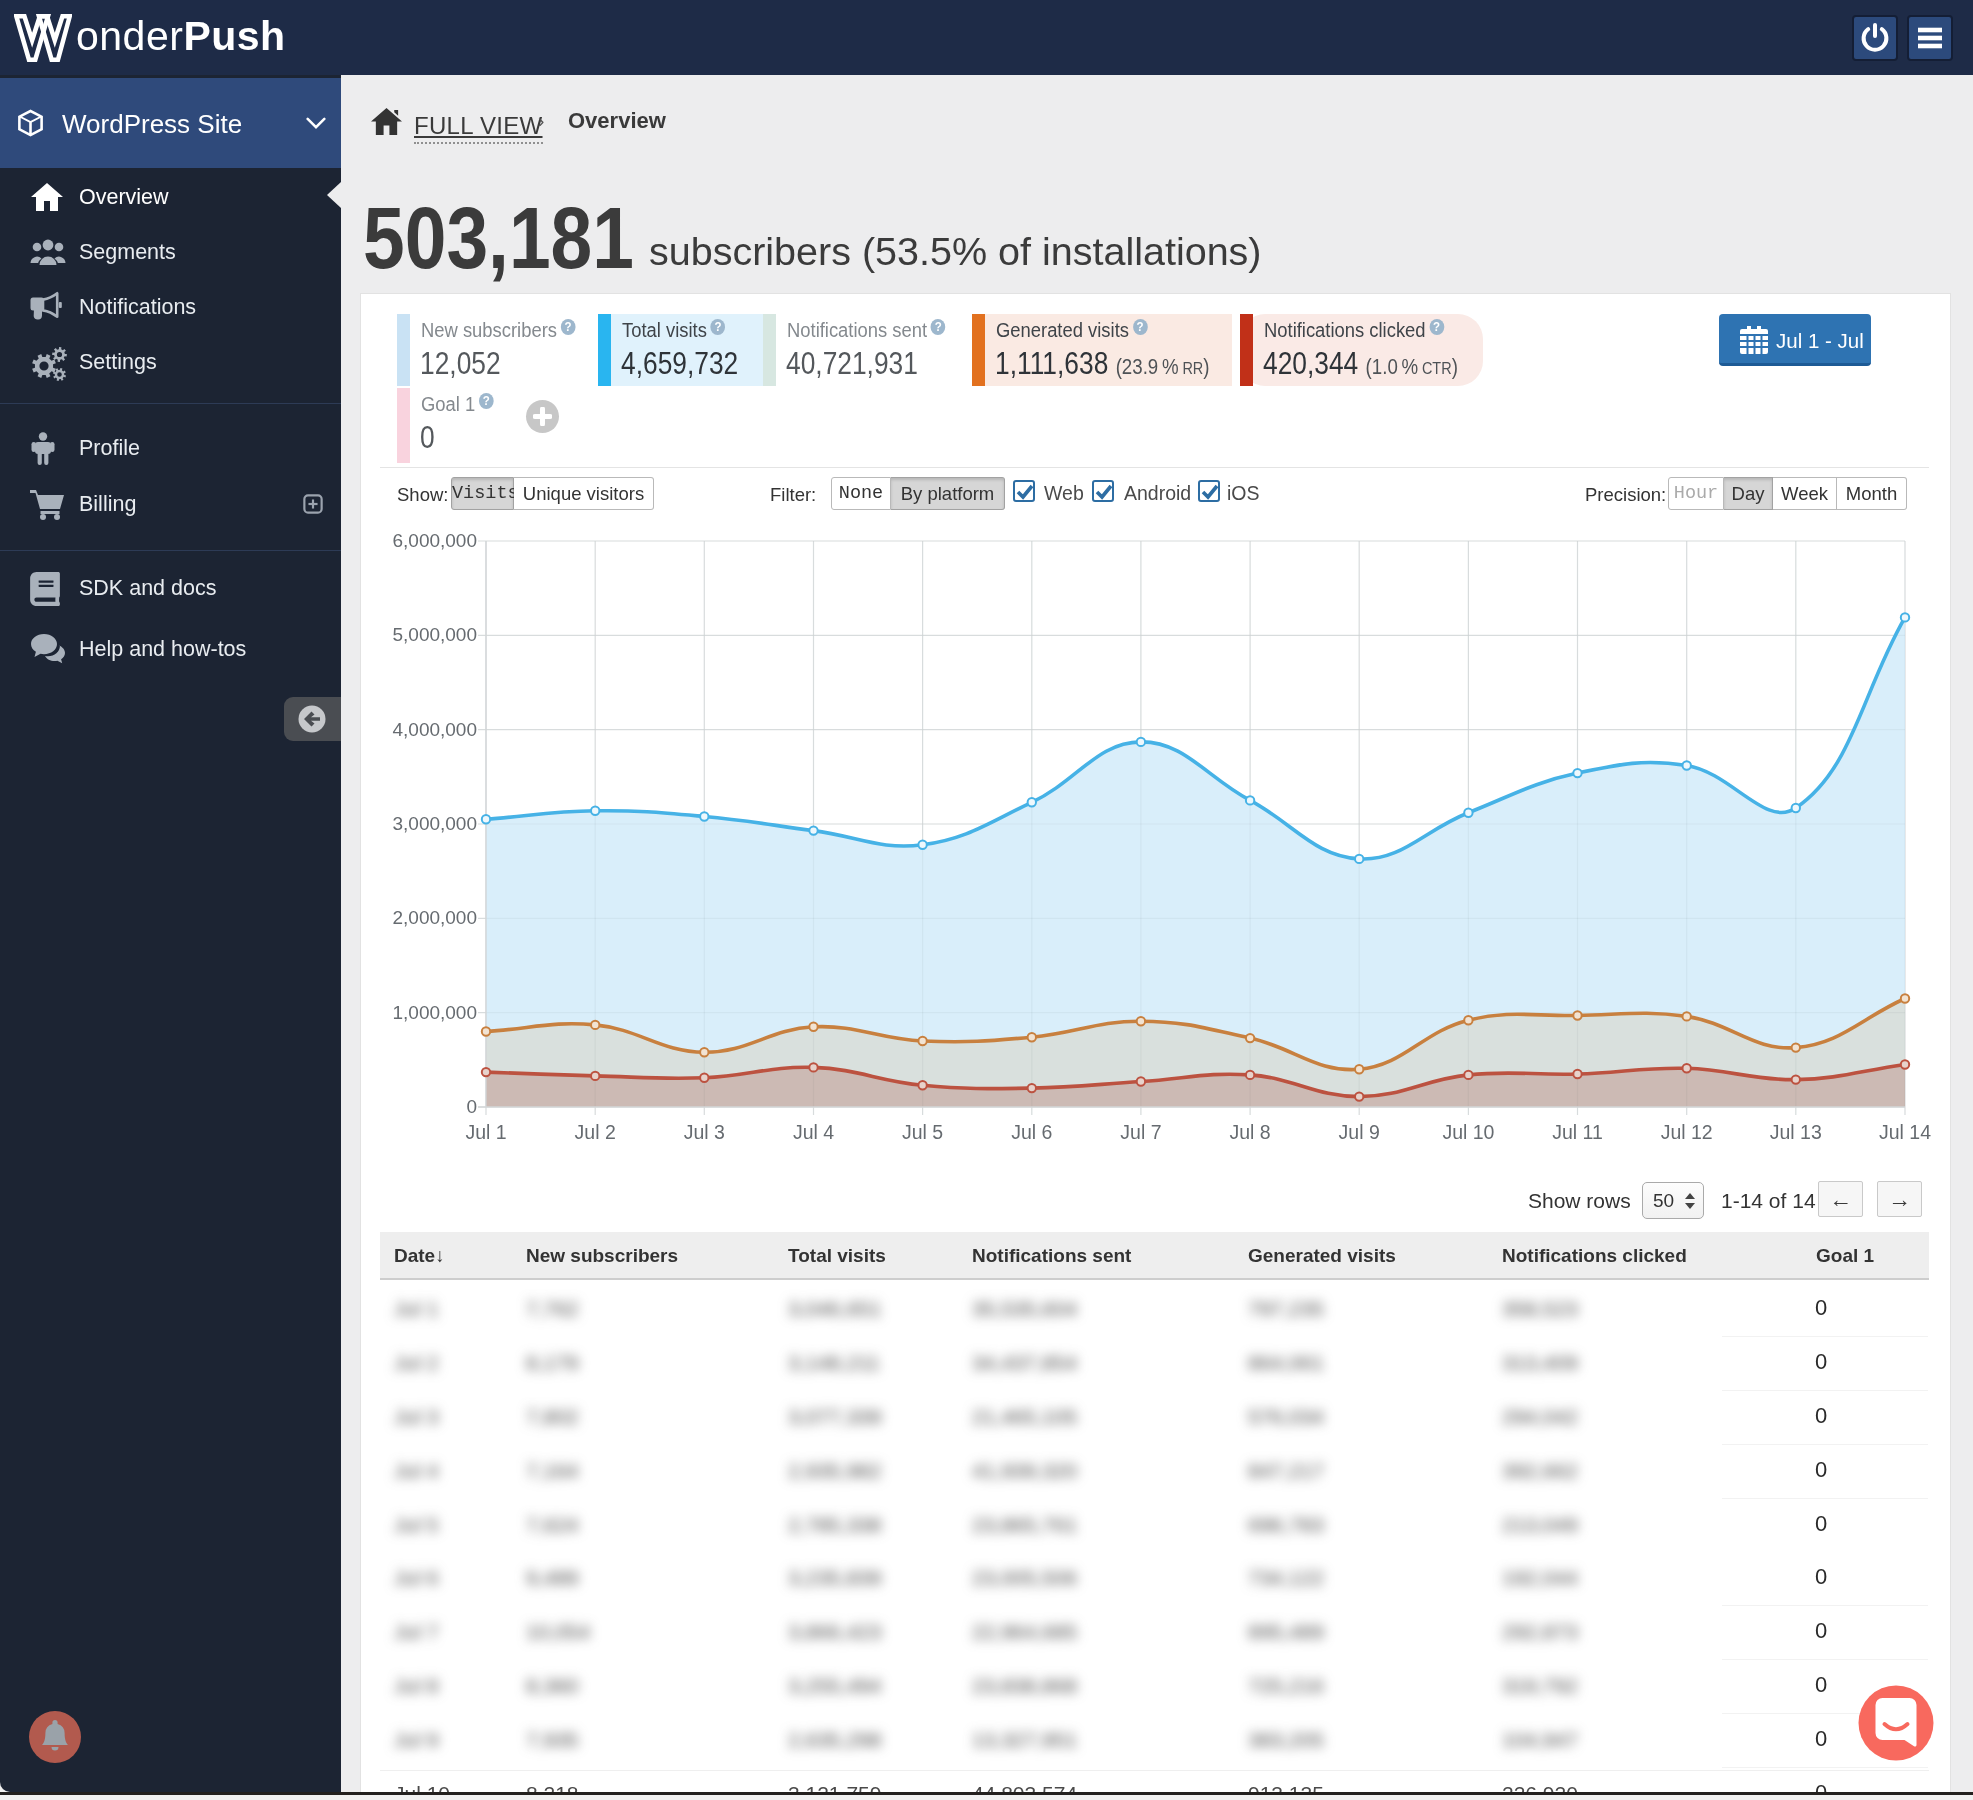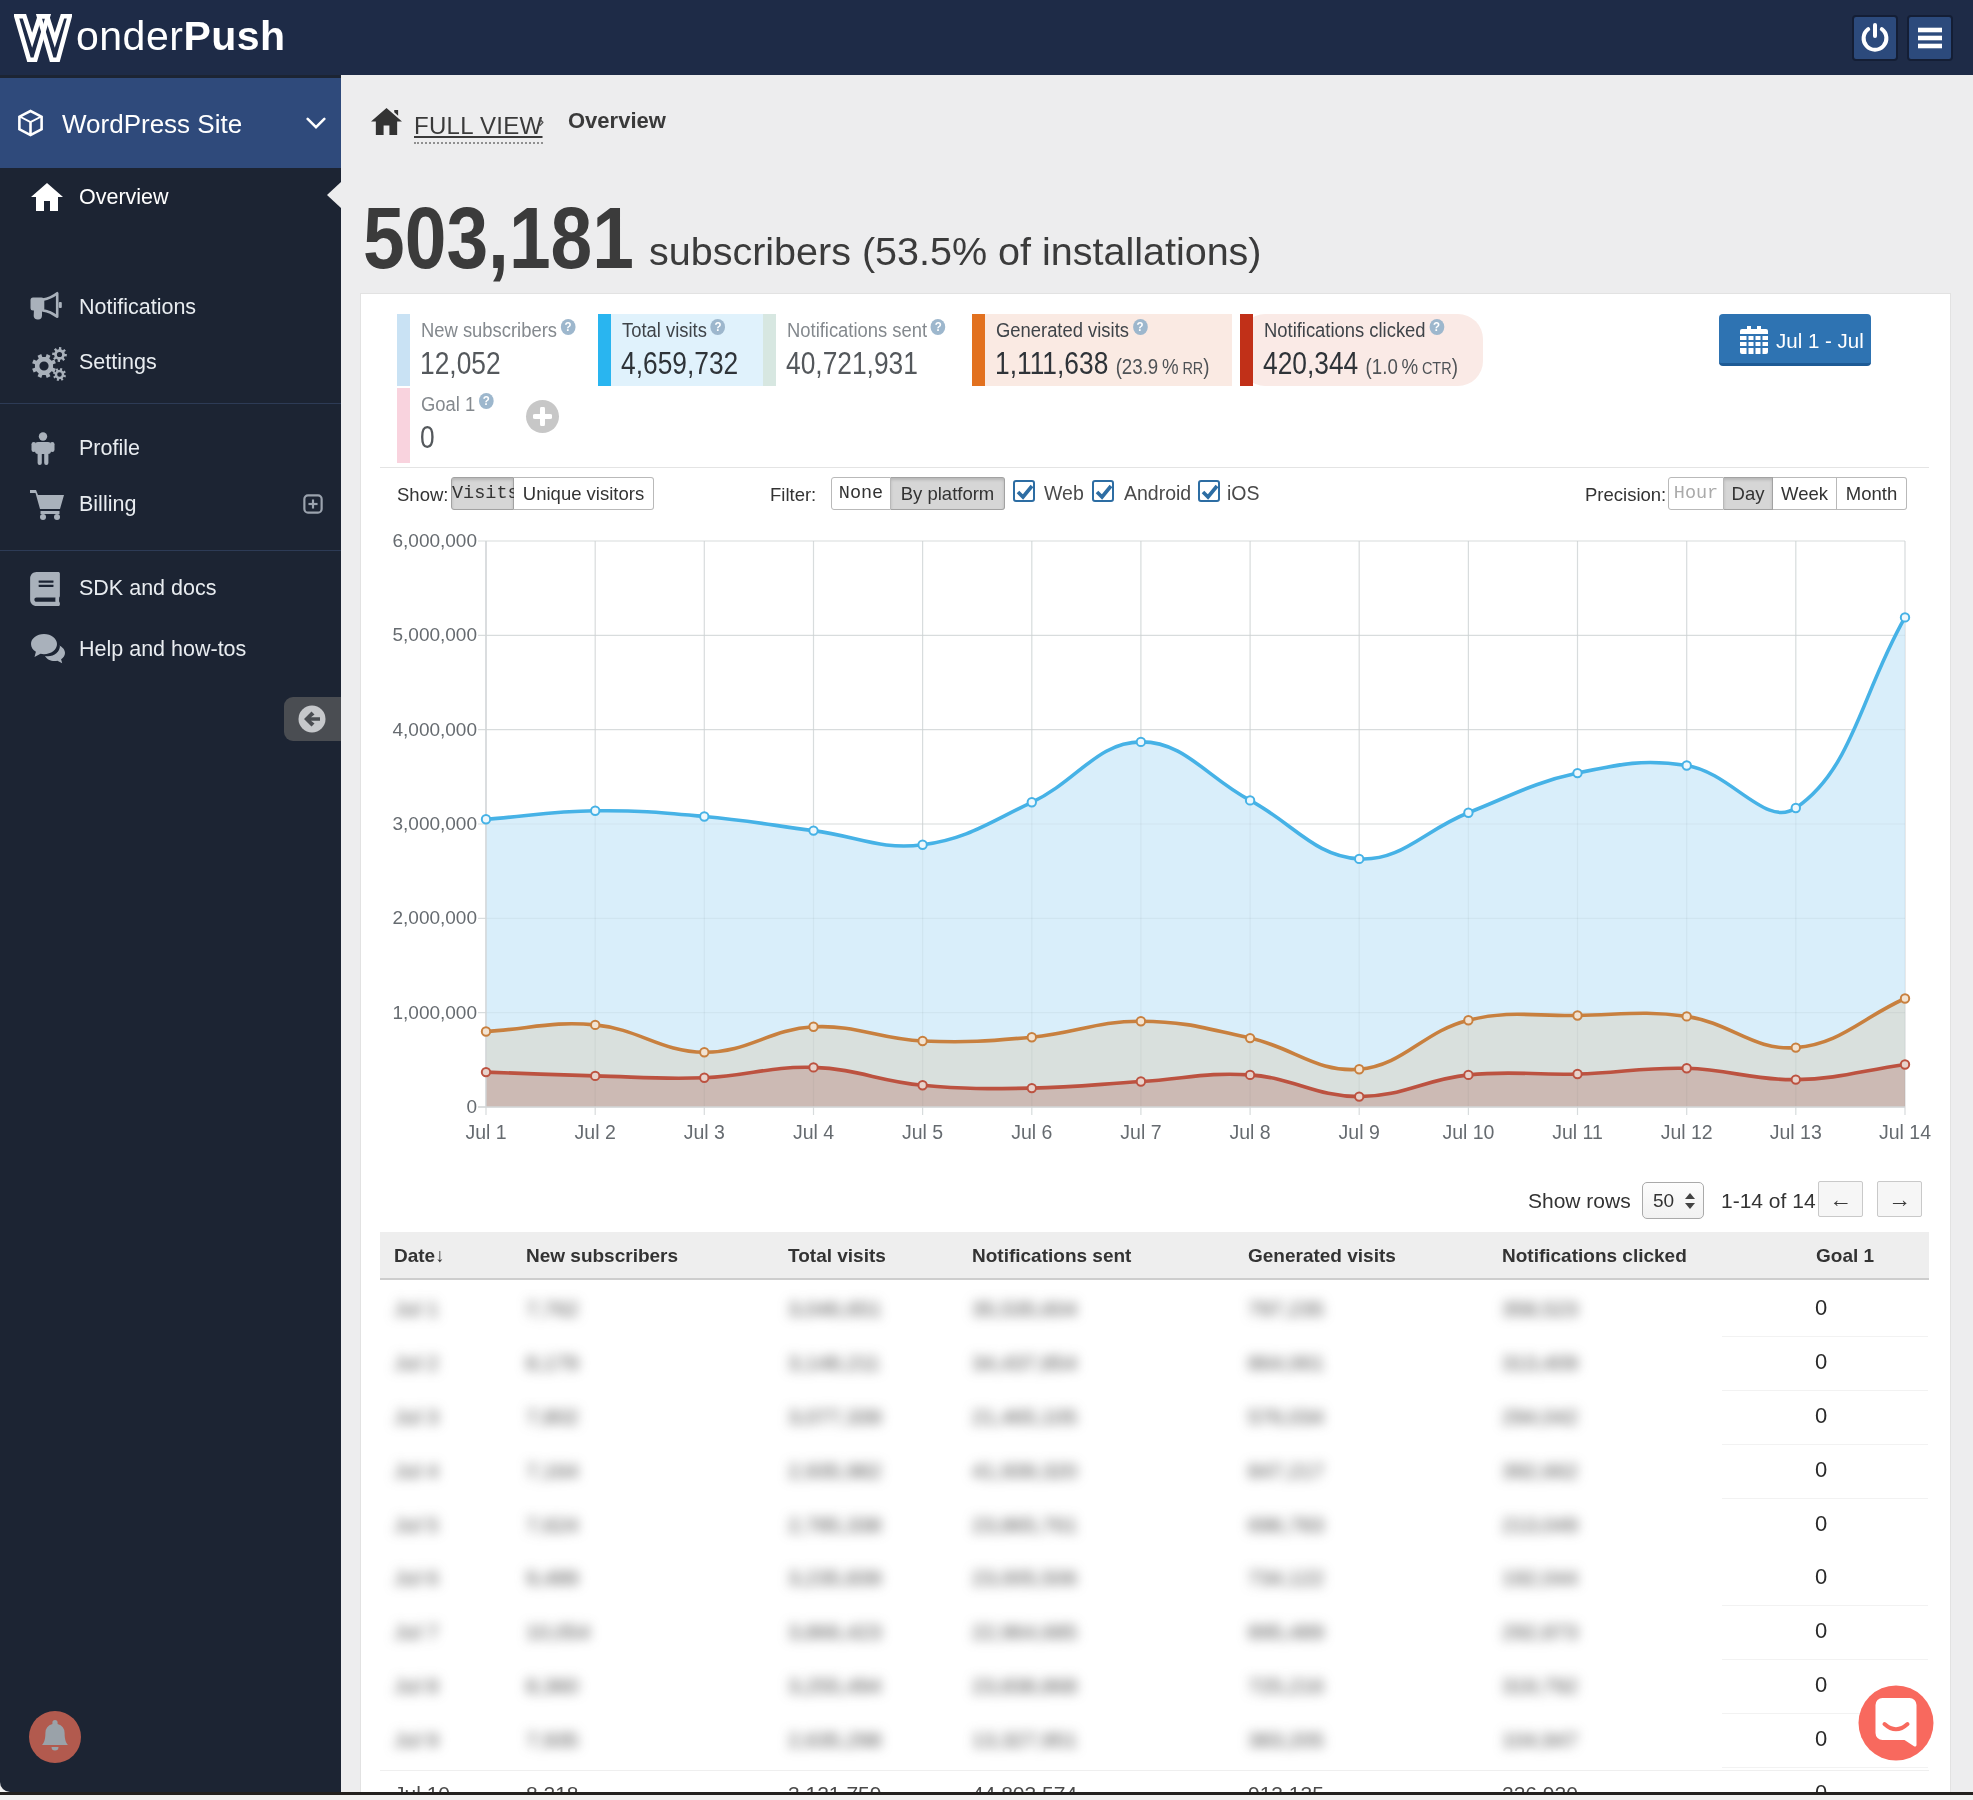--- a/index.html
+++ b/index.html
@@ -115,20 +115,31 @@
           <path d="M2,2 L12,12 L22,2" fill="none" stroke="#fff" stroke-width="3" stroke-linecap="round"></path>
         </svg>
     </div>
 
     <div class="menuitem" style="top:97px;">
       <svg width="34" height="32" viewBox="0 0 34 32">
           <path fill="#ffffff" d="M17 2 L33 16 H28 V30 H20 V20 H14 V30 H6 V16 H1 Z"></path>
         </svg>
       <div class="txt" style="color:#fff;">Overview</div>
       <div class="notch" style="top:10px;"></div>
+    </div>
+    <div class="menuitem" style="top:152px;">
+      <svg width="36" height="32" viewBox="0 0 36 30" fill="#a9b1bb">
+          <circle cx="18" cy="8" r="5.4"></circle>
+          <path d="M9.5 28 a8.5,8.5 0 0 1 17,0 Z"></path>
+          <circle cx="7" cy="10" r="4.3"></circle>
+          <path d="M0.5 26 a6.5,6.5 0 0 1 11,-4.5 a10,10 0 0 0 -3.4,4.5 Z"></path>
+          <circle cx="29" cy="10" r="4.3"></circle>
+          <path d="M35.5 26 a6.5,6.5 0 0 0 -11,-4.5 a10,10 0 0 1 3.4,4.5 Z"></path>
+        </svg>
+      <div class="txt">Segments</div>
     </div>
     <div class="menuitem" style="top:207px;">
       <svg width="32" height="32" viewBox="0 0 32 32">
           <g fill="#a9b1bb">
             <rect x="0.5" y="6.5" width="13.5" height="13" rx="2.5"></rect>
             <path d="M4 17 h8 v7.5 a4.2 4.2 0 0 1 -8.3 0.8 Z"></path>
             <rect x="28.8" y="11" width="3" height="6" rx="1"></rect>
           </g>
           <path d="M13 8.6 C18 7.8 23 5.5 27.2 2.2 L27.2 25.8 C23 22.5 18 20.2 13 19.4 Z" fill="none" stroke="#a9b1bb" stroke-width="2.6" stroke-linejoin="round"></path>
         </svg>

